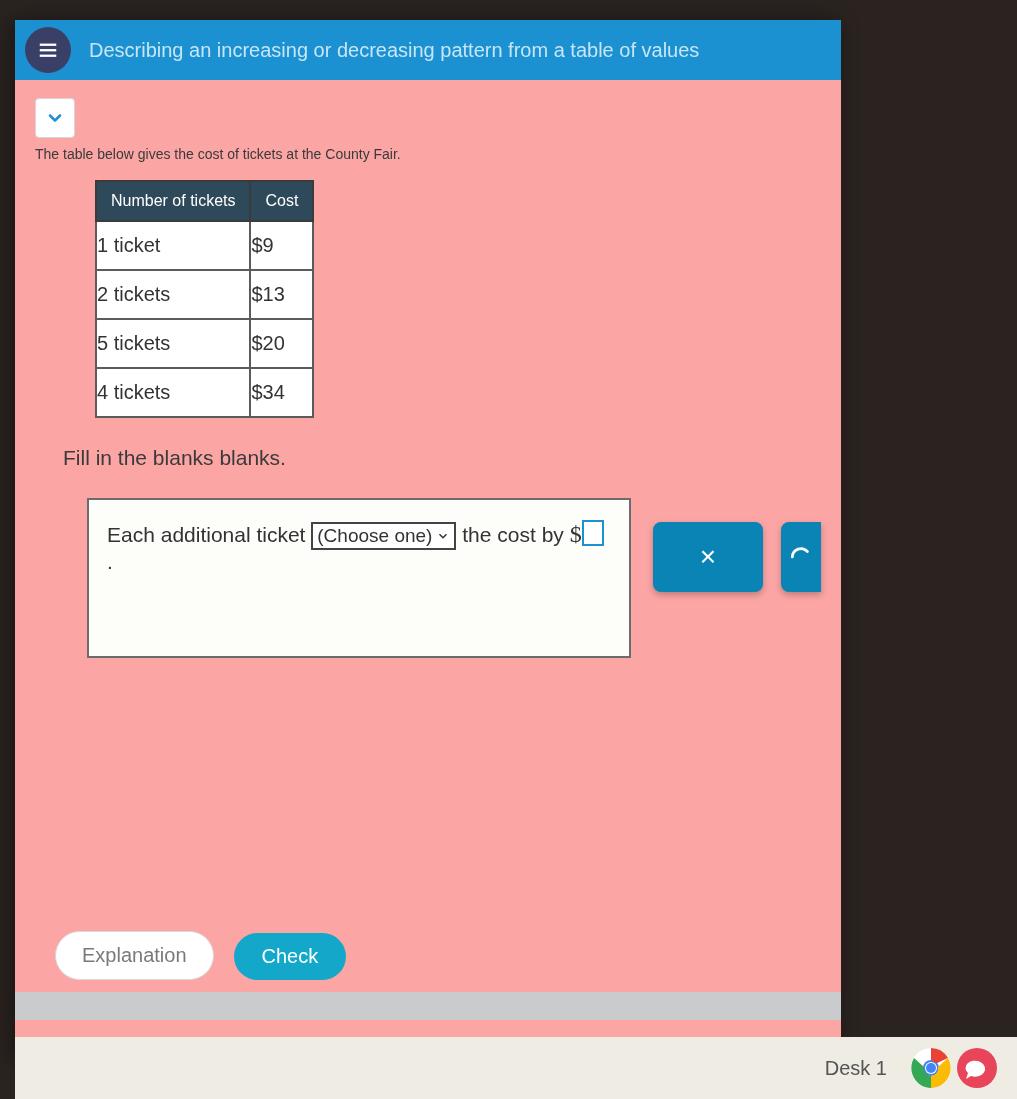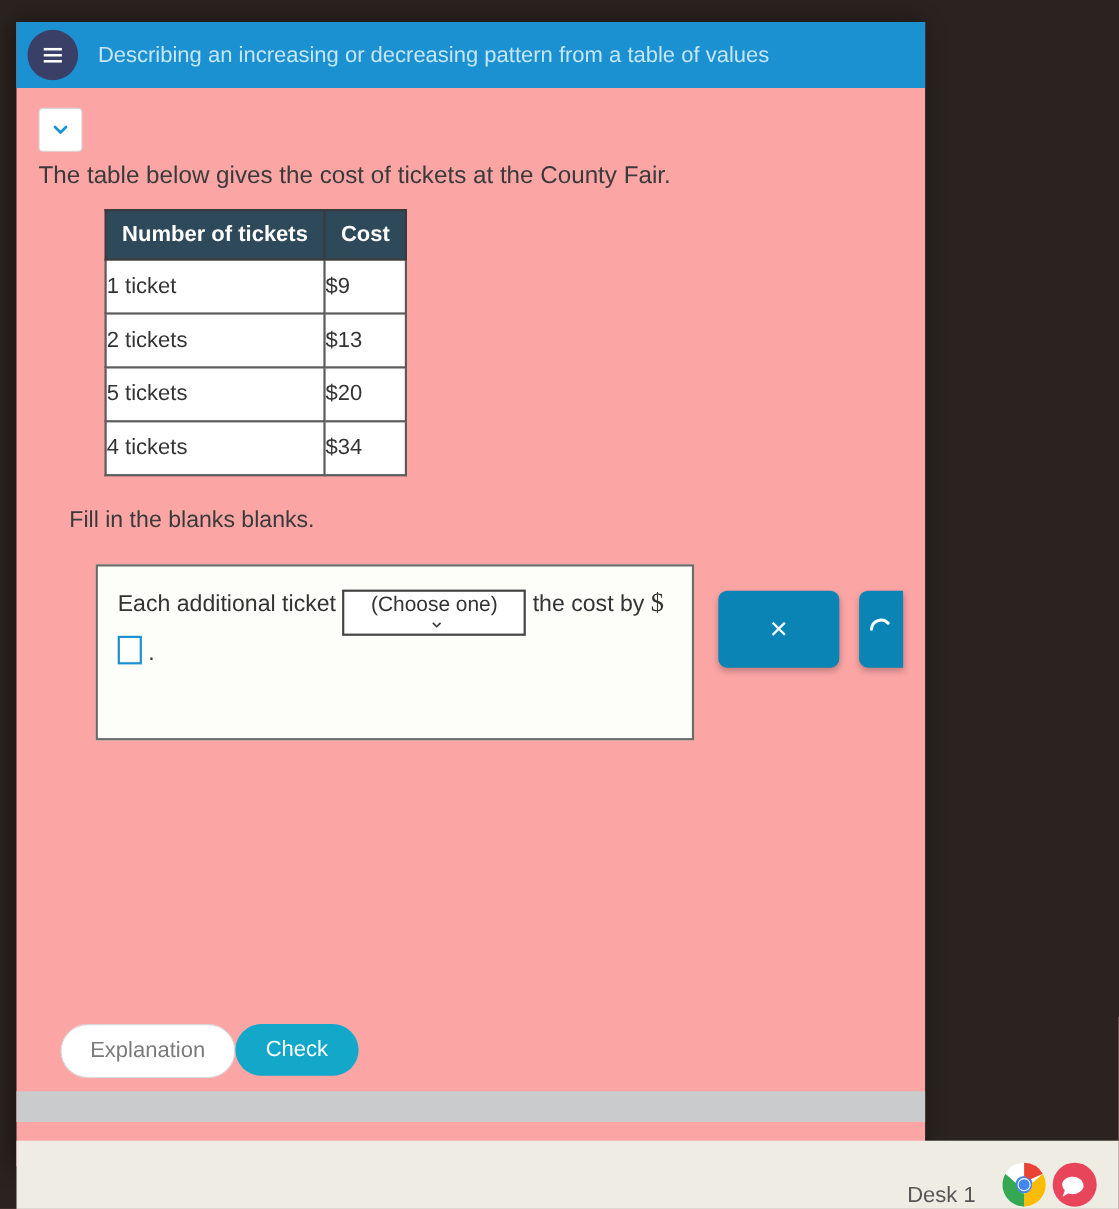--- a/index.html
+++ b/index.html
@@ -51,34 +51,34 @@
     background: #fff;
     border: 1px solid #d6d6d6;
     border-radius: 4px;
     display: flex;
     align-items: center;
     justify-content: center;
     margin: 18px 0 8px 0;
   }
   .chevron-box svg { width: 20px; height: 20px; }
   .intro {
-    font-size: 22px;
+    font-size: 14px;
     color: #3a3a3a;
     margin: 6px 0 18px 0;
   }
   .ticket-table {
     border-collapse: collapse;
     margin-left: 60px;
     margin-bottom: 28px;
   }
   .ticket-table th {
     background: #2e4a5a;
     color: #fff;
-    font-weight: bold;
-    font-size: 20px;
+    font-weight: normal;
+    font-size: 16px;
     padding: 10px 14px;
     border: 2px solid #3b3b3b;
     text-align: center;
   }
   .ticket-table td {
     background: #fff;
     font-size: 20px;
     color: #333;
     padding: 12px 0;
     border: 2px solid #5b5b5b;
@@ -100,26 +100,25 @@
     width: 650px;
     height: 160px;
     padding: 20px 18px;
     font-size: 21px;
     color: #333;
   }
   .choose-one {
     display: inline-flex;
     align-items: center;
     border: 2px solid #444;
-    padding: 1px 24px;
+    padding: 1px 4px;
     font-size: 19px;
     color: #333;
     background: #fff;
     cursor: pointer;
-    flex-direction: column;
   }
   .choose-one svg { width: 14px; height: 14px; margin-left: 4px; }
   .dollar { font-family: 'Times New Roman', serif; font-size: 24px; }
   .num-input {
     display: inline-block;
     width: 22px;
     height: 26px;
     border: 2px solid #1b91d1;
     background: #fff;
     vertical-align: -4px;
@@ -142,21 +141,22 @@
     font-size: 28px;
     box-shadow: 0 3px 6px rgba(0,0,0,0.25);
     cursor: pointer;
   }
   .side-btn.cutoff { width: 40px; border-top-right-radius:0; border-bottom-right-radius:0;}
   .bottom-buttons {
     position: absolute;
     left: 40px;
     bottom: 80px;
     display: flex;
-    align-items: flex-start;
+    gap: 20px;
+    align-items: flex-end;
   }
   .explain-btn {
     background: #fff;
     border: 1px solid #d9d9d9;
     border-radius: 26px;
     padding: 12px 26px;
     font-size: 20px;
     color: #7a7a7a;
     cursor: pointer;
   }
@@ -179,21 +179,21 @@
     background: #c9cbcc;
   }
   .taskbar {
     position: absolute;
     left: 15px;
     bottom: 0;
     width: 1002px;
     height: 62px;
     background: #efece4;
     display: flex;
-    align-items: flex-end;
+    align-items: center;
     justify-content: flex-end;
     padding-right: 18px;
     gap: 2px;
   }
   .desk-label {
     font-size: 20px;
     color: #555;
     margin-right: 20px;
   }
   .tb-icon {

